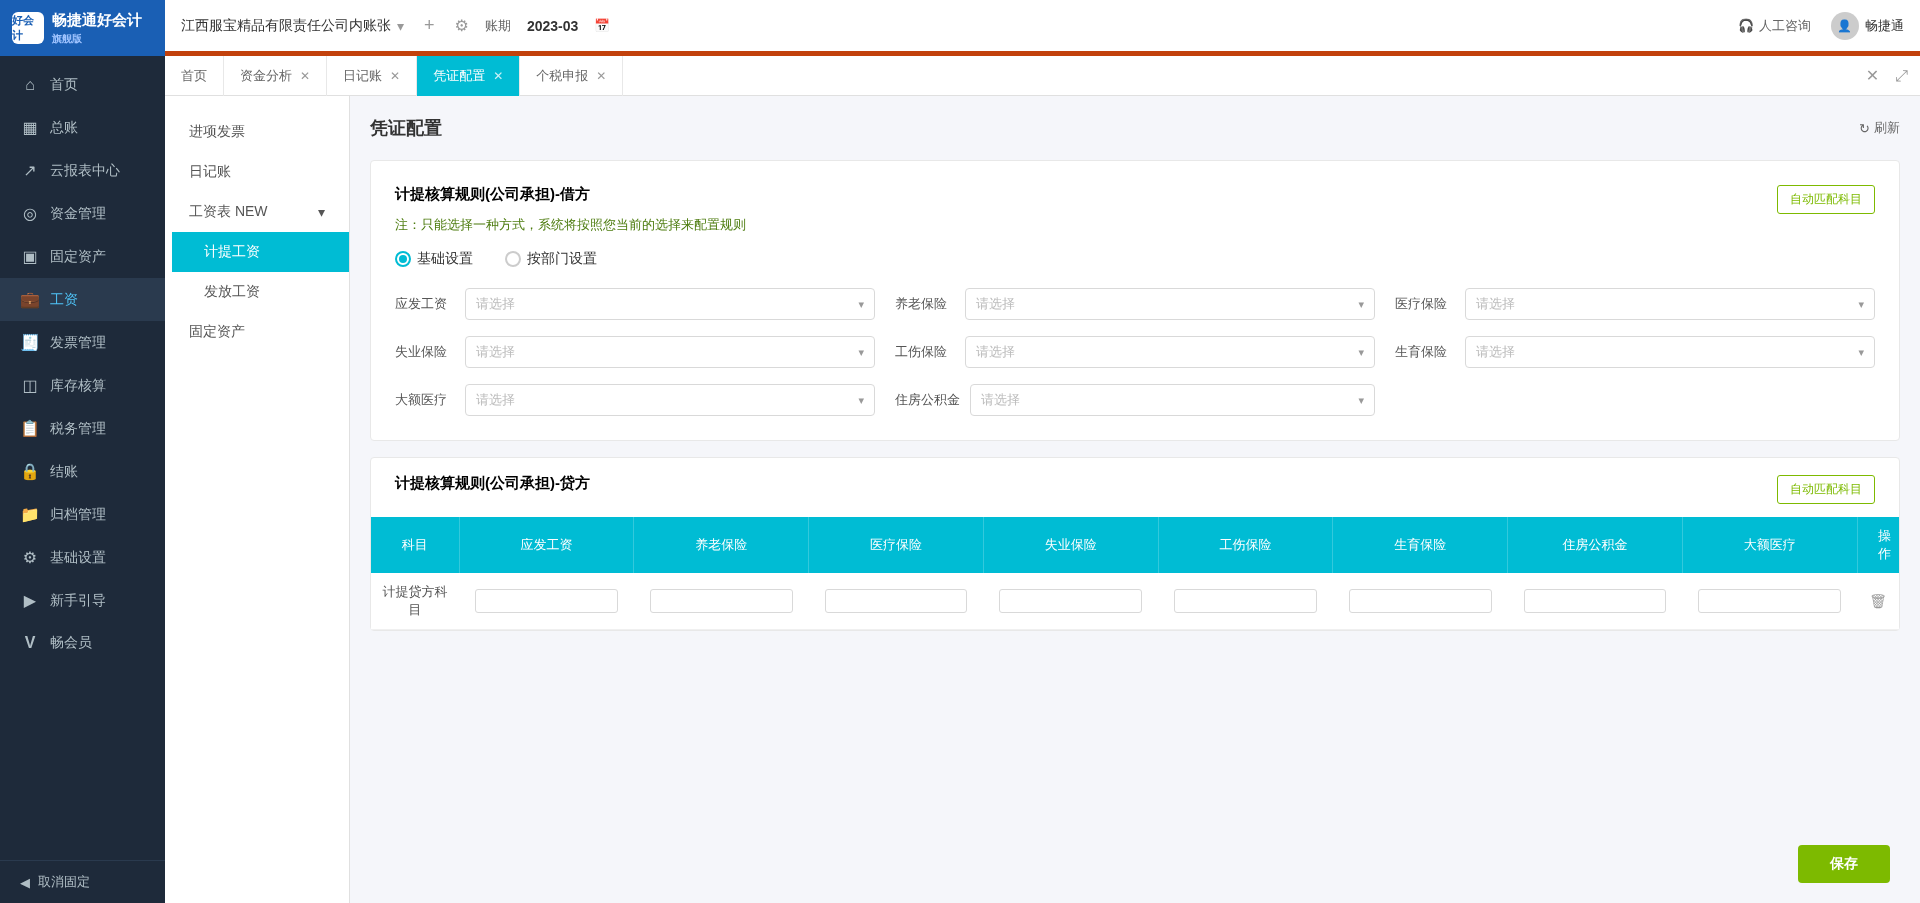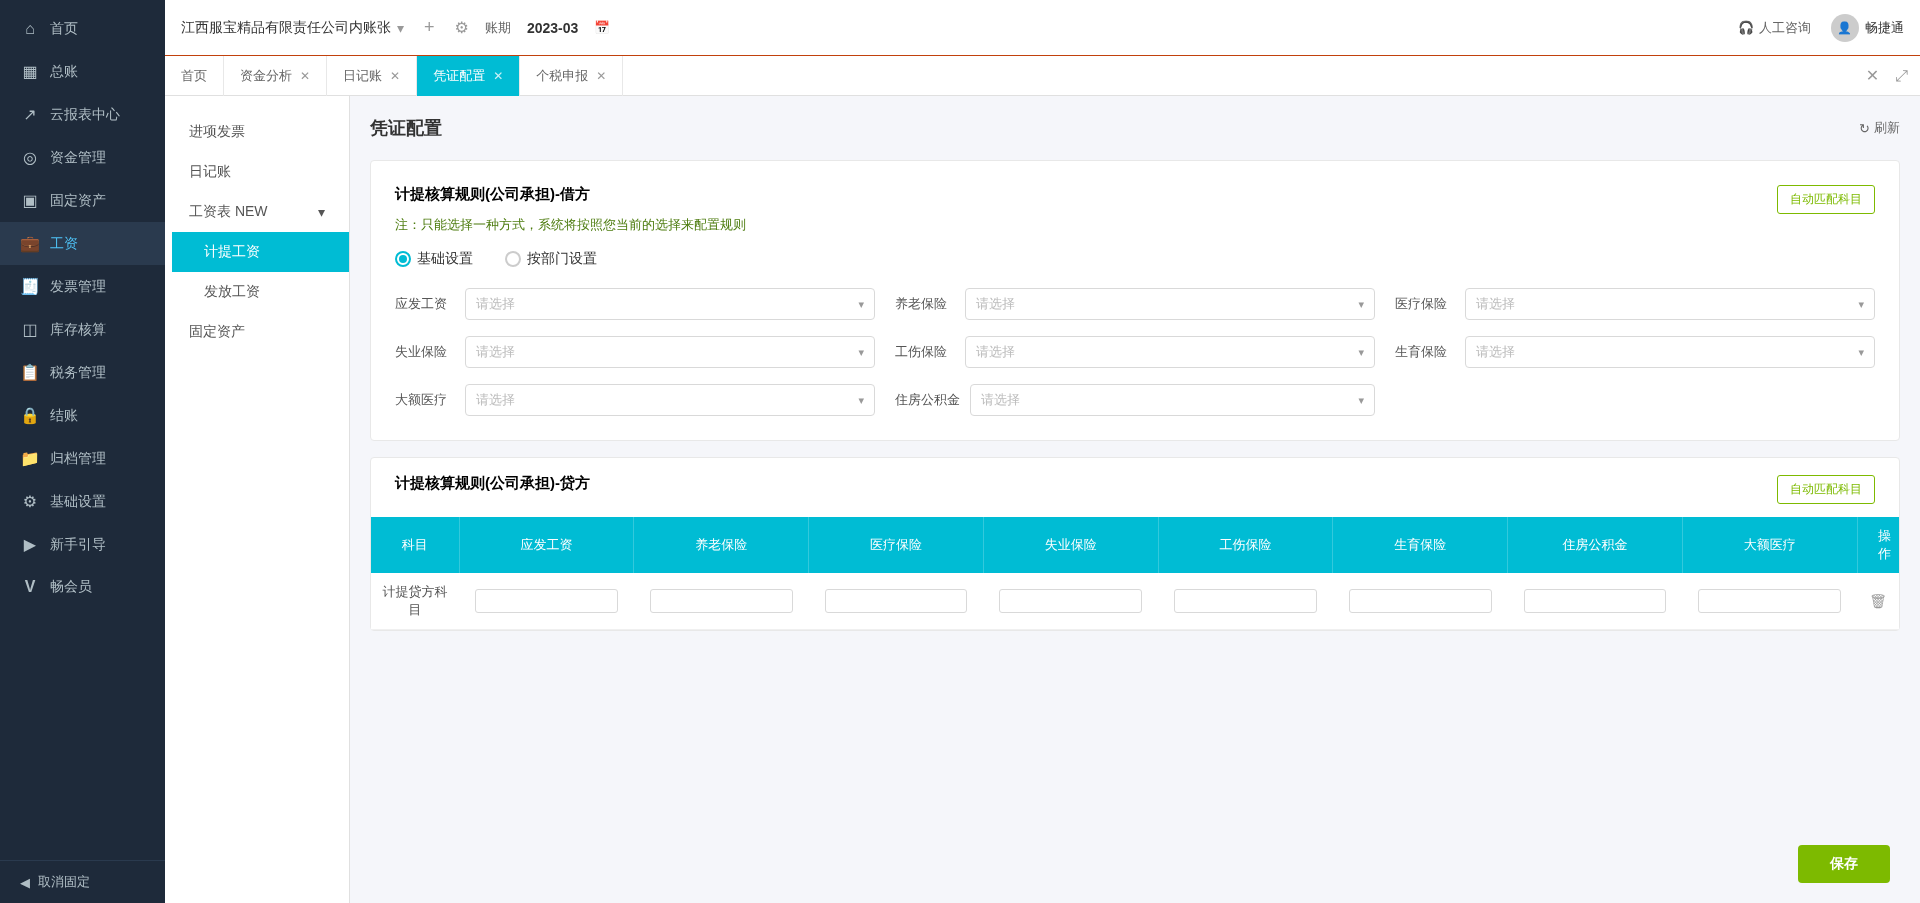--- a/index.html
+++ b/index.html
@@ -66,21 +66,21 @@
       border-top: 1px solid #2a3a4e;
     }
 
     
     .main { flex: 1; display: flex; flex-direction: column; overflow: hidden; }
 
     
     .topbar {
       height: 56px;
       background: white;
-      border-bottom: 1px solid #c2410c;
+      border-bottom: 5px solid #c2410c;
       display: flex;
       align-items: center;
       padding: 0 16px;
       gap: 16px;
       flex-shrink: 0;
     }
     .company-select {
       display: flex;
       align-items: center;
       gap: 6px;
@@ -295,20 +295,29 @@
     }
 
     
     .page-content::-webkit-scrollbar { width: 6px; }
     .page-content::-webkit-scrollbar-thumb { background: #ccc; border-radius: 3px; }
   </style>
 </head>
 <body>
 
 <div class="sidebar">
+  <div class="sidebar-logo">
+    <div class="logo-icon">
+      <span style="font-size:11px;color:#1a5fb4;font-weight:bold;">好会计</span>
+    </div>
+    <div class="logo-text-wrap">
+      <span style="font-size:15px;">畅捷通好会计</span>
+      <span class="logo-sub">旗舰版</span>
+    </div>
+  </div>
   <div class="sidebar-nav">
     <div class="nav-item">
       <span class="nav-icon">⌂</span>
       <span>首页</span>
     </div>
     <div class="nav-item">
       <span class="nav-icon">▦</span>
       <span>总账</span>
     </div>
     <div class="nav-item">

